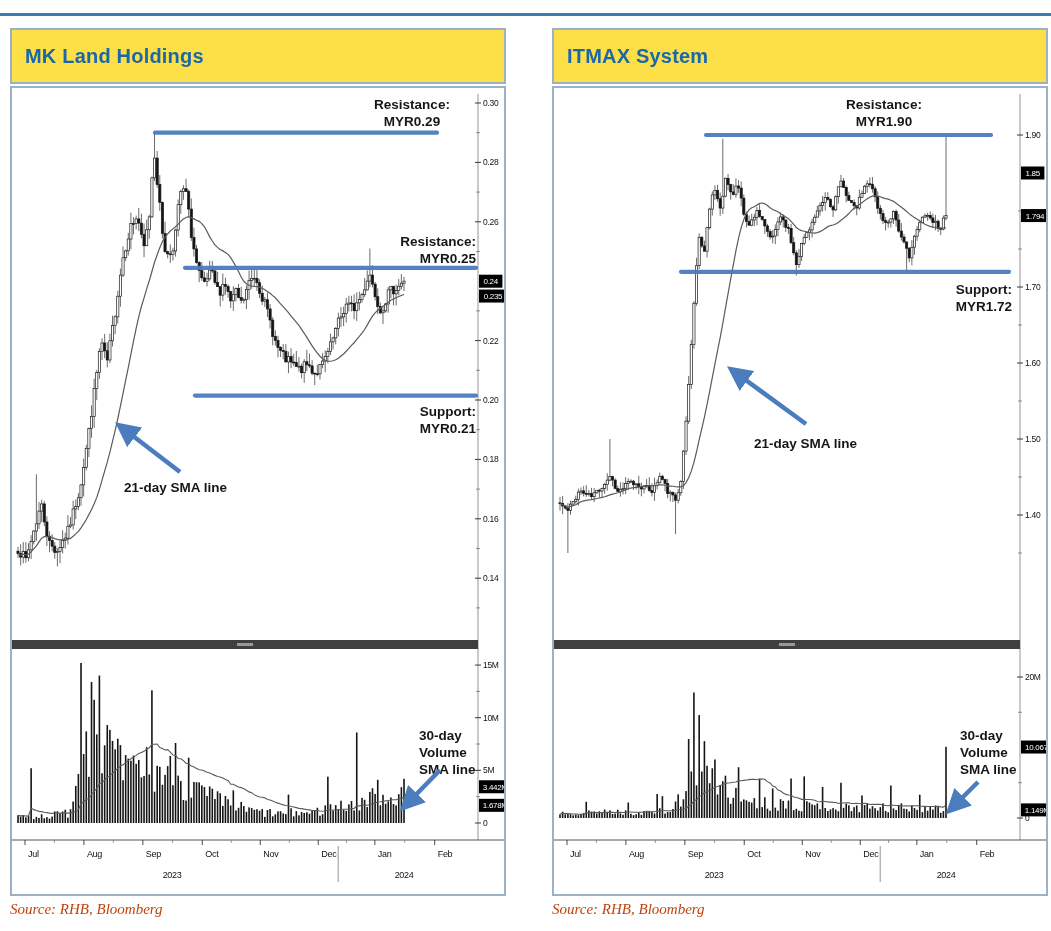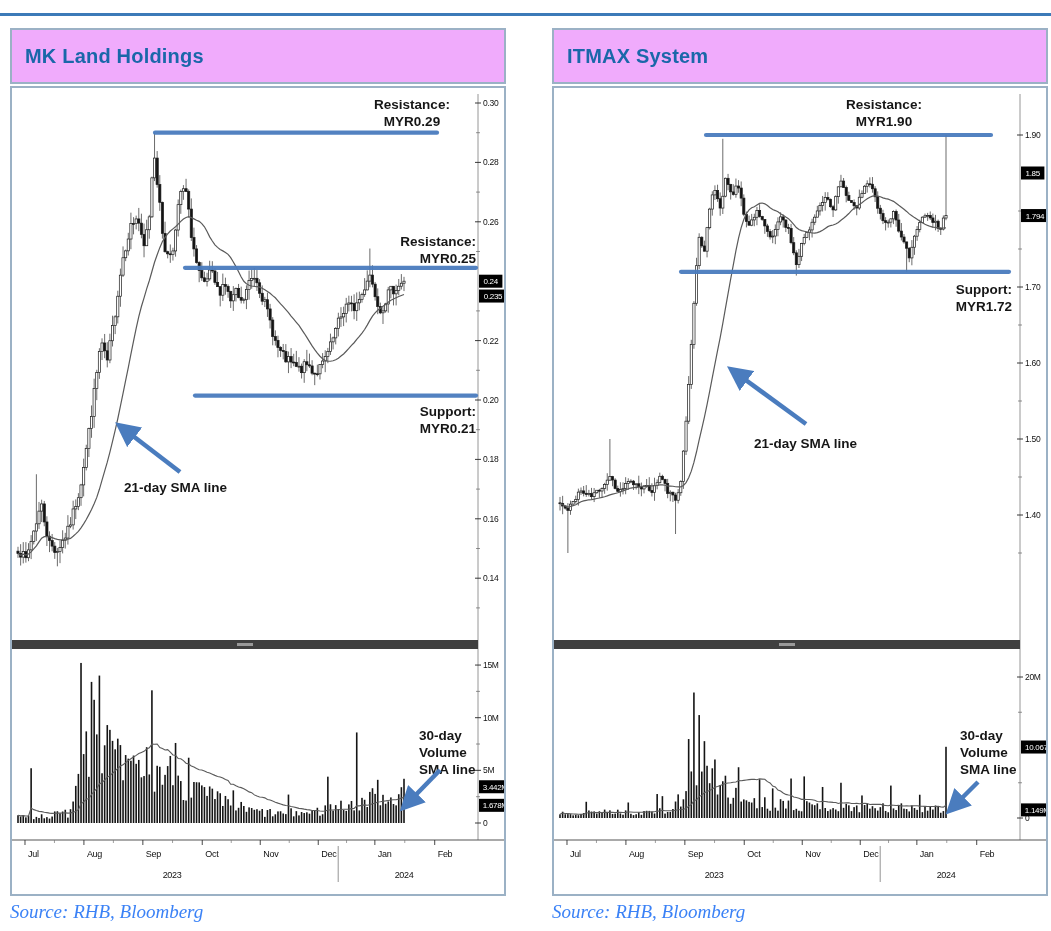--- a/index.html
+++ b/index.html
@@ -2,32 +2,32 @@
 <html><head>
 <meta charset="utf-8">
 <style>
   html,body{margin:0;padding:0;background:#ffffff;}
   .page{position:relative;width:1051px;height:931px;background:#ffffff;
         font-family:"Liberation Sans",sans-serif;overflow:hidden;}
   .topline{position:absolute;left:0;top:13px;width:1051px;height:3px;background:#3c7ab8;}
   .panel{position:absolute;top:28px;width:496px;}
   .panel.left{left:10px;}
   .panel.right{left:552px;}
-  .title-bar{height:56px;box-sizing:border-box;border:2px solid #9bb1c5;background:#f0abfc;
+  .title-bar{height:56px;box-sizing:border-box;border:2px solid #9bb1c5;background:#fde047;
              color:#1a67a9;font-size:20px;font-weight:bold;display:flex;align-items:center;
              padding:0 13px;letter-spacing:0.2px;}
   .chart-box{margin-top:2px;border:2px solid #9bb1c5;height:810px;box-sizing:border-box;background:#fff;}
   .chart-svg{display:block;}
   .chart-svg text{font-family:"Liberation Sans",sans-serif;}
   .chart-svg .axt{font-size:8.5px;fill:#111;letter-spacing:-0.3px;}
   .chart-svg .axb{font-size:8px;fill:#fff;letter-spacing:-0.3px;}
   .chart-svg .mon{font-size:9px;fill:#111;letter-spacing:-0.3px;}
   .chart-svg .ann{font-size:13.5px;font-weight:700;fill:#161616;}
   .source{margin-top:5px;font-family:"Liberation Serif",serif;font-style:italic;
-          font-size:19px;color:#3b82f6;}
+          font-size:15px;color:#c2410c;}
 </style>
 </head>
 <body>
 
 <div class="page">
   <div class="topline"></div>
 
   <section class="panel left">
     <div class="title-bar">MK Land Holdings</div>
     <div class="chart-box">

